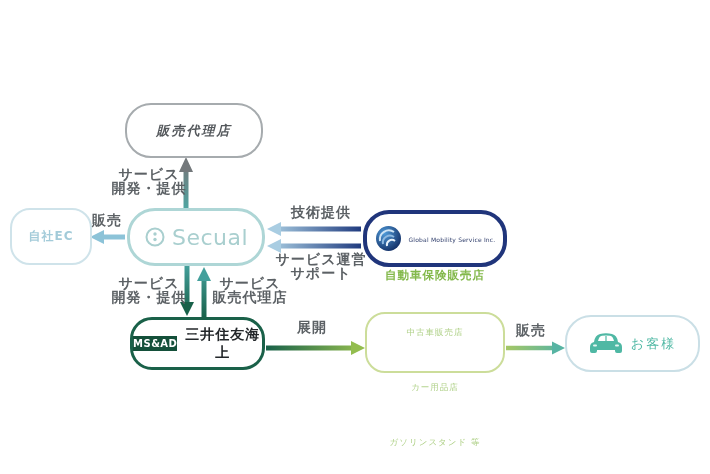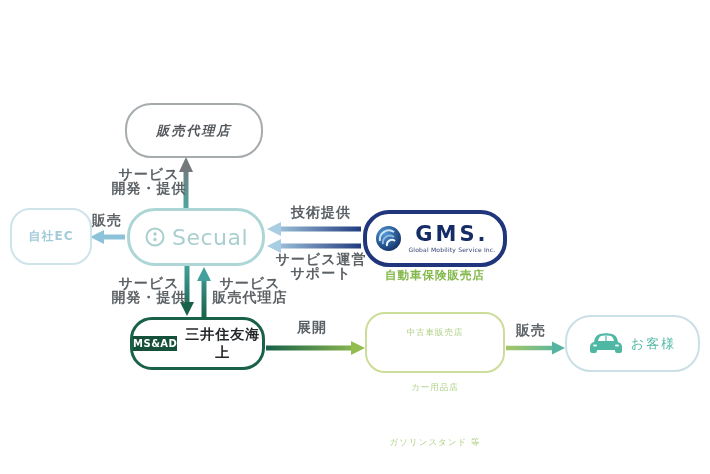--- a/index.html
+++ b/index.html
@@ -141,21 +141,20 @@
   </div>
 
   <div class="node node-gms">
     <svg width="27" height="27" viewBox="0 0 27 27">
       <circle cx="13.5" cy="13.5" r="12.5" fill="url(#gGlobe)"></circle>
       <path d="M5,16 a9,9 0 0 1 14,-9" stroke="#cfe4f5" stroke-width="2" fill="none"></path>
       <path d="M8,19 a7,7 0 0 1 11,-7" stroke="#8fb9e0" stroke-width="2" fill="none"></path>
       <path d="M12,21 a5,5 0 0 1 8,-5" stroke="#e8f1fa" stroke-width="2" fill="none"></path>
     </svg>
     <span class="gms-text">
-      <span class="gms-brand">GMS.</span>
       <span class="gms-sub">Global Mobility Service Inc.</span>
     </span>
   </div>
 
   <div class="node node-msad">
     <span class="msad-tag">MS&amp;AD</span>
     <span class="msad-name">三井住友海上</span>
   </div>
 
   <div class="node node-shops">

